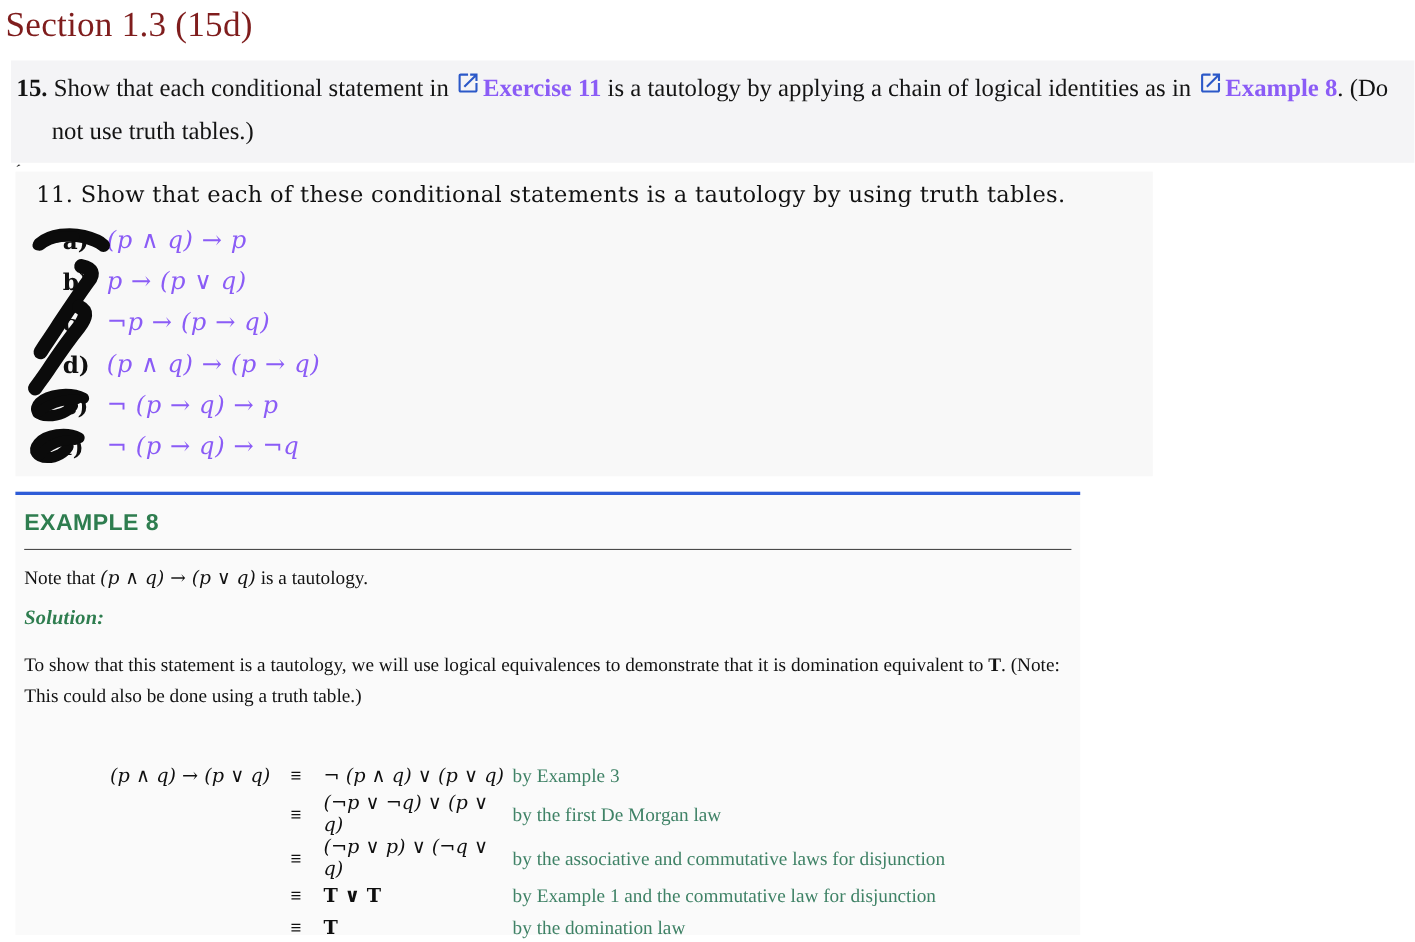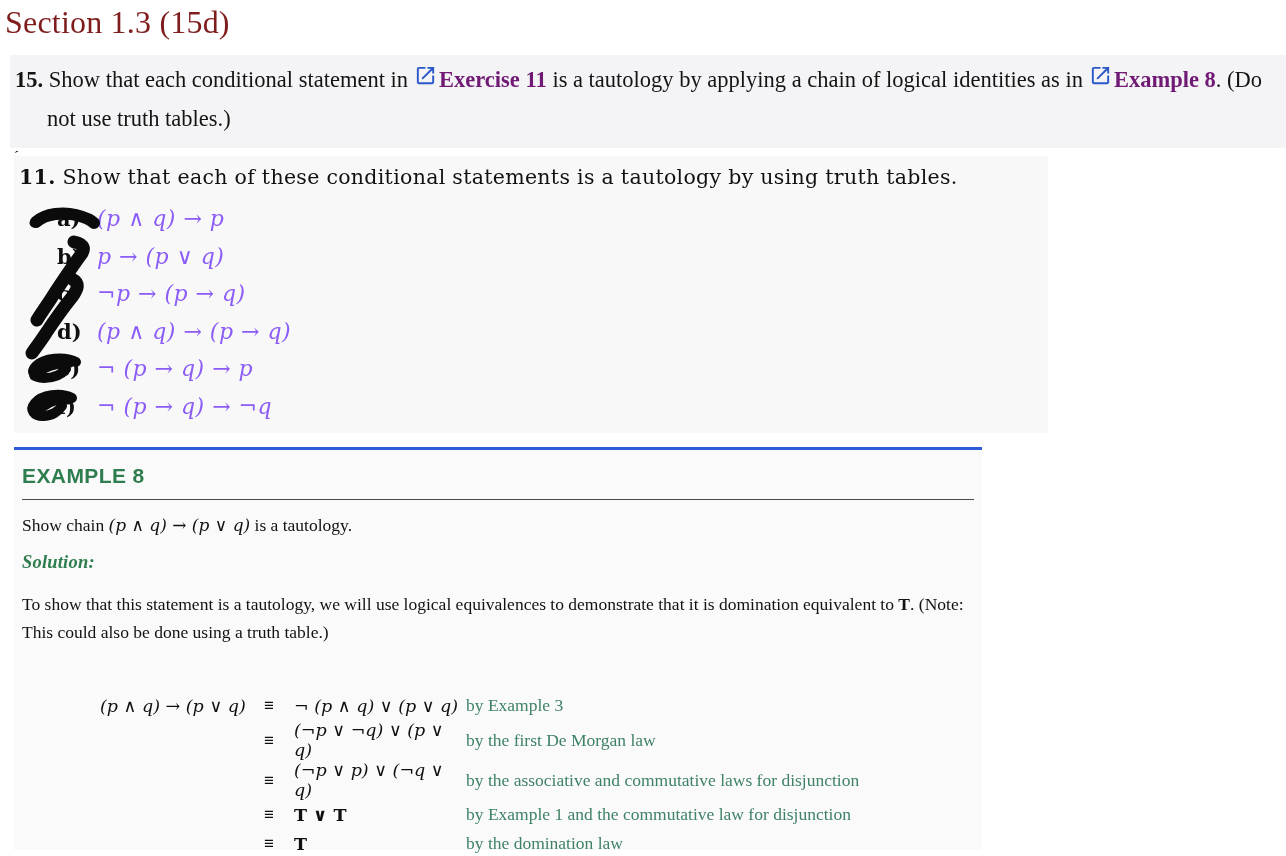--- a/index.html
+++ b/index.html
@@ -14,35 +14,35 @@
   }
 
   
   .prob15 {
     position:absolute; left:10px; top:55px; width:1276px; height:93px;
     background:#f4f4f6; font-size:22.5px; color:#141414;
   }
   .p15-line1 { padding:12px 0 0 5px; white-space:nowrap; }
   .p15-line2 { padding:13px 0 0 37px; }
   .p15-num { font-weight:700; }
-  .reflink { color:#701a75; font-weight:700; text-decoration:none; cursor:pointer; }
+  .reflink { color:#8b5cf6; font-weight:700; text-decoration:none; cursor:pointer; }
   .ext-icon { width:23px; height:23px; vertical-align:middle; position:relative; top:-6px; margin:0 2px 0 6px; cursor:pointer; }
 
   
   .stray-mark {
     position:absolute; left:13px; top:148px; font-size:15px; color:#222;
     transform:rotate(12deg);
   }
   .ex11 {
     position:absolute; left:14px; top:156px; width:1034px; height:277px;
     background:#f8f8f8;
     font-family:"DejaVu Serif", serif;
   }
   .ex11-head { padding:9px 0 0 5px; font-size:20.5px; letter-spacing:0.3px; color:#111; }
-  .ex11-num { font-weight:700; }
+  .ex11-num { font-weight:400;margin-left:14px; }
   .ex11-list { margin-top:11px; }
   .xrow { position:relative; height:37.5px; padding-left:43px; display:flex; align-items:center; }
   .xlabel { font-weight:700; font-size:21px; width:40px; flex:0 0 40px; color:#0f0f0f; }
   .xformula { font-style:italic; font-size:22px; color:#8b5cf6; letter-spacing:0.5px; }
   .scribble { position:absolute; pointer-events:none; overflow:visible; z-index:3; }
   .scribble path { stroke:#0b0b0b; fill:none; stroke-linecap:round; stroke-linejoin:round; }
 
   
   .example8 {
     position:absolute; left:14px; top:447px; width:968px; height:403px;
@@ -142,21 +142,21 @@
       </svg>
     </div>
 
   </div>
 </section>
 
 <section class="example8">
   <div class="ex8-head">EXAMPLE 8</div>
   <hr class="ex8-hr">
 
-  <div class="showthat"><span>Show chain </span><span class="formula-inline">(p ∧ q) → (p ∨ q)</span><span> is a tautology.</span></div>
+  <div class="showthat"><span>Note that </span><span class="formula-inline">(p ∧ q) → (p ∨ q)</span><span> is a tautology.</span></div>
 
   <div class="solution">Solution:</div>
 
   <div class="note"><span>To show that this statement is a tautology, we will use logical equivalences to demonstrate that it is domination equivalent to </span><span class="bold-T">T</span><span>. (</span><span class="ital">Note:</span><span> This could also be done using a truth table.)</span></div>
 
   <table class="deriv">
     <tbody>
         <tr>
       <td class="d-lhs">(p ∧ q) → (p ∨ q)</td>
       <td class="d-eqv">≡</td>

